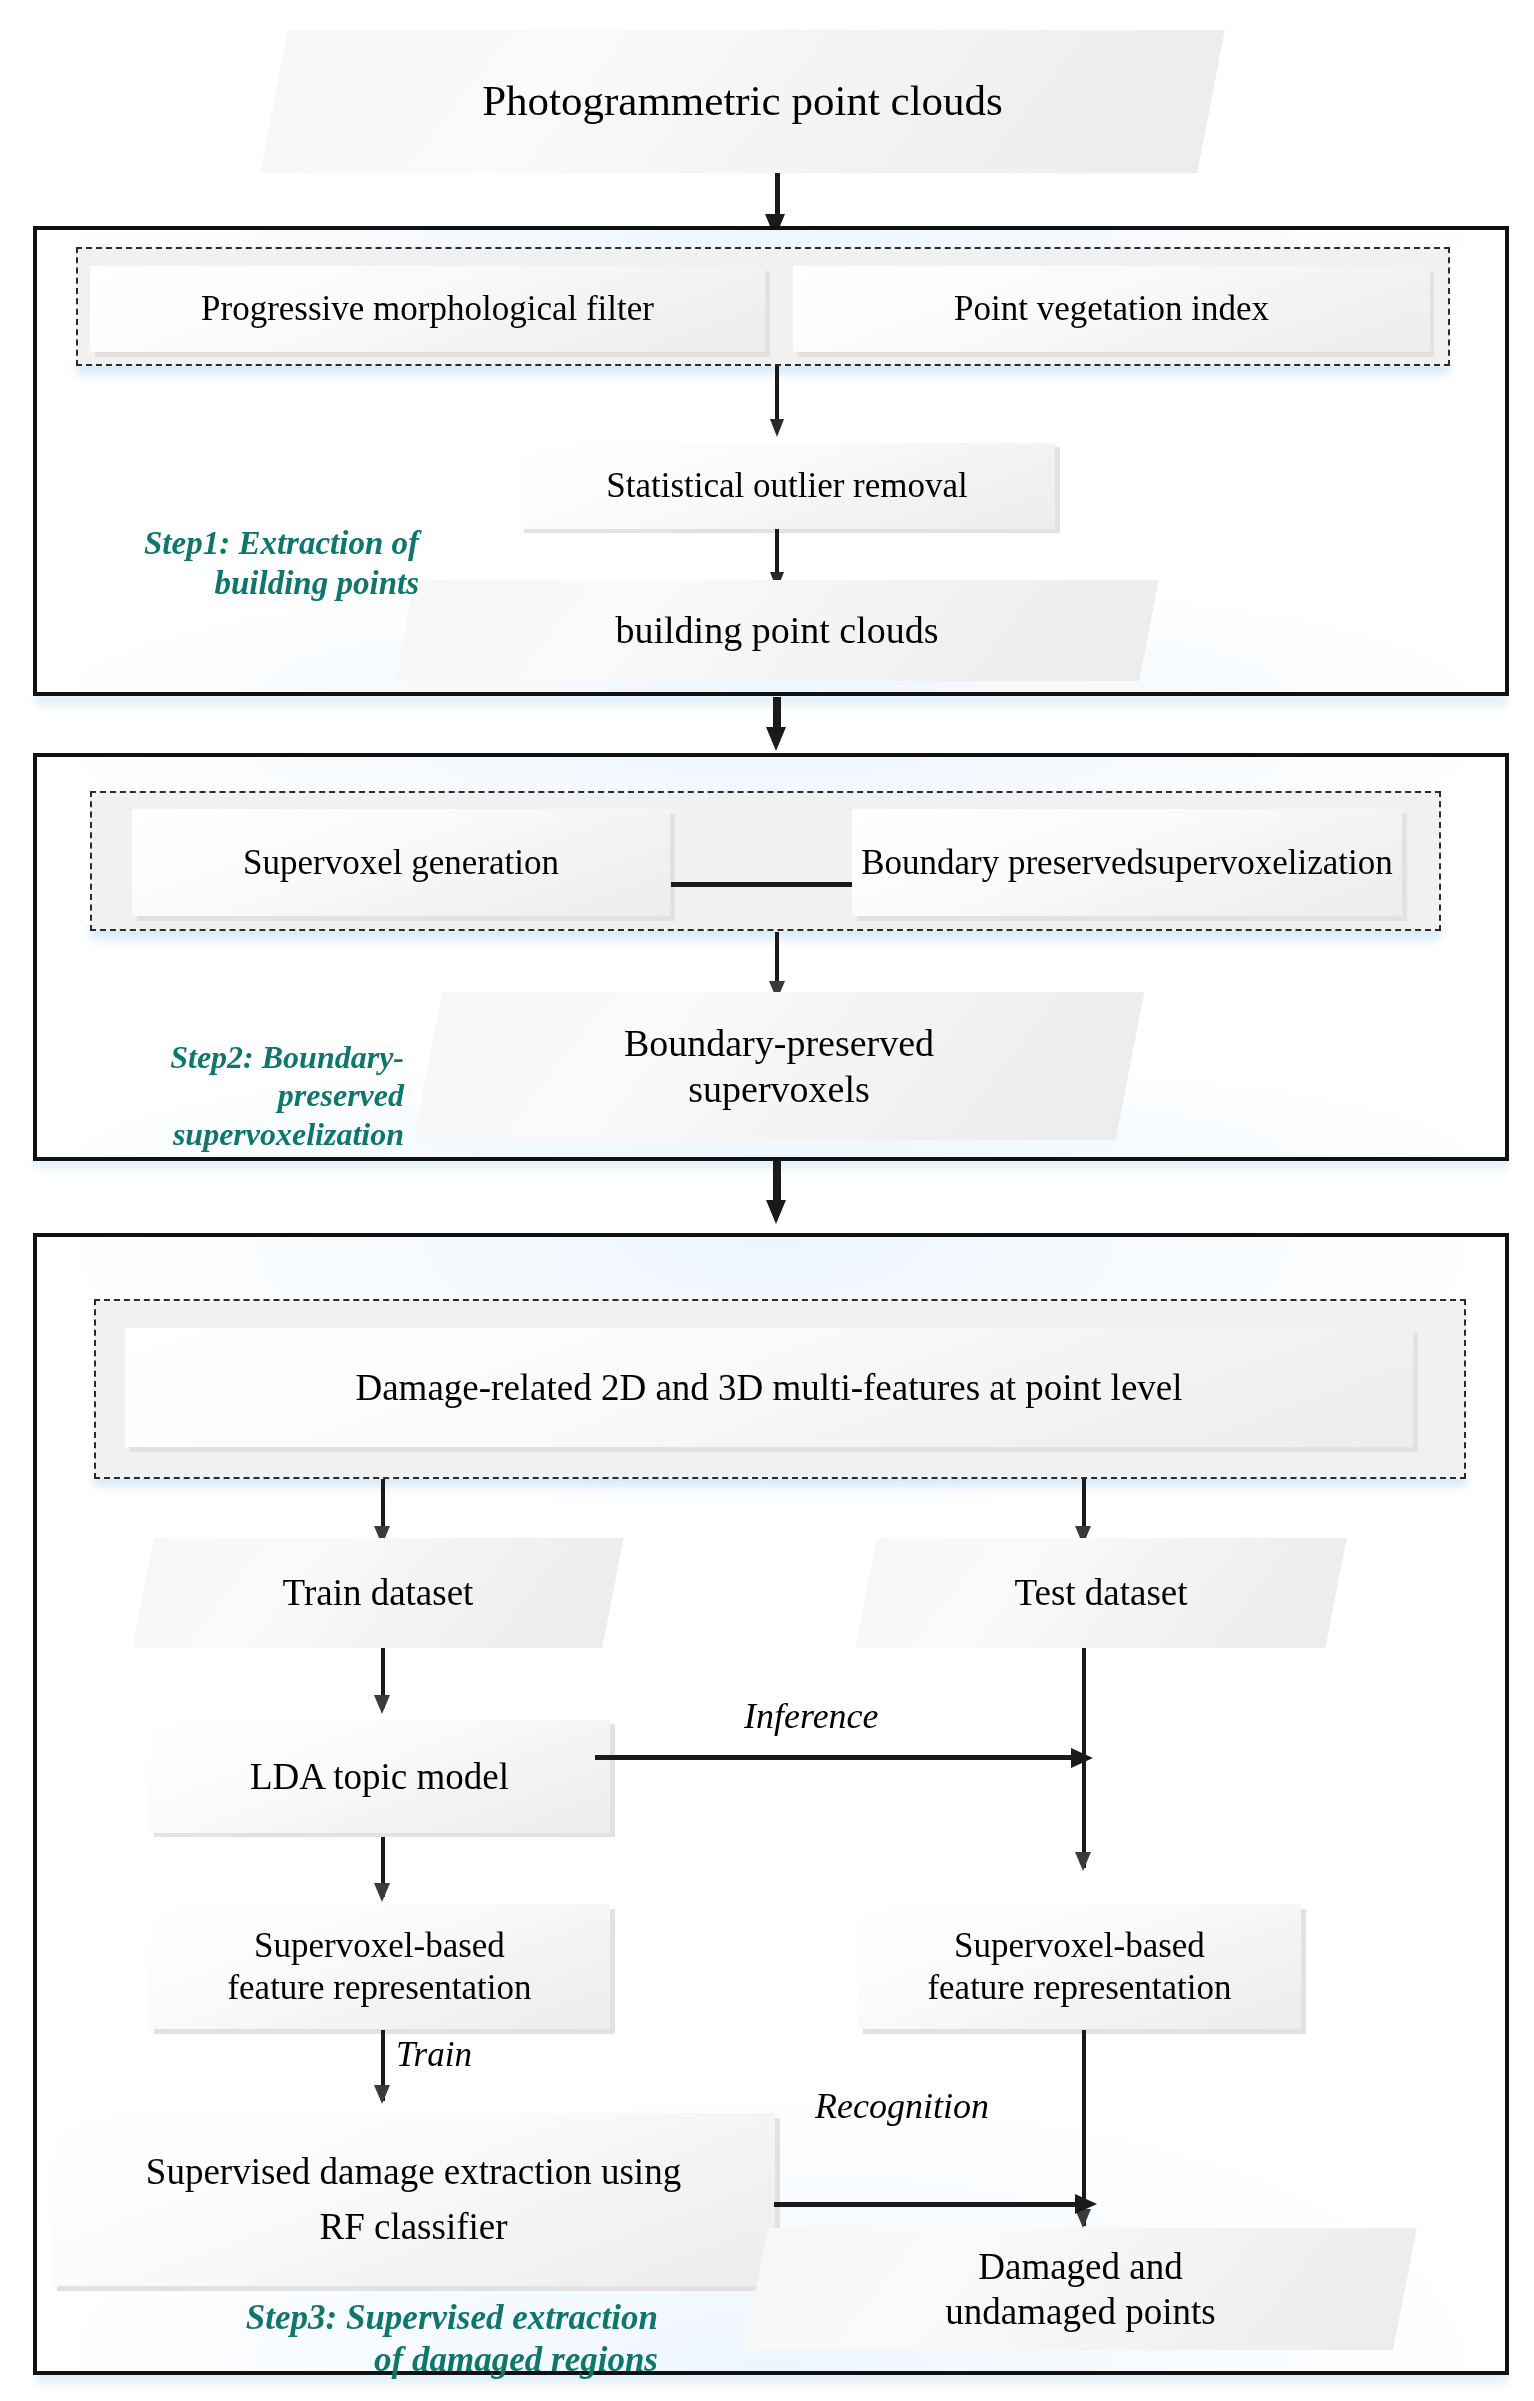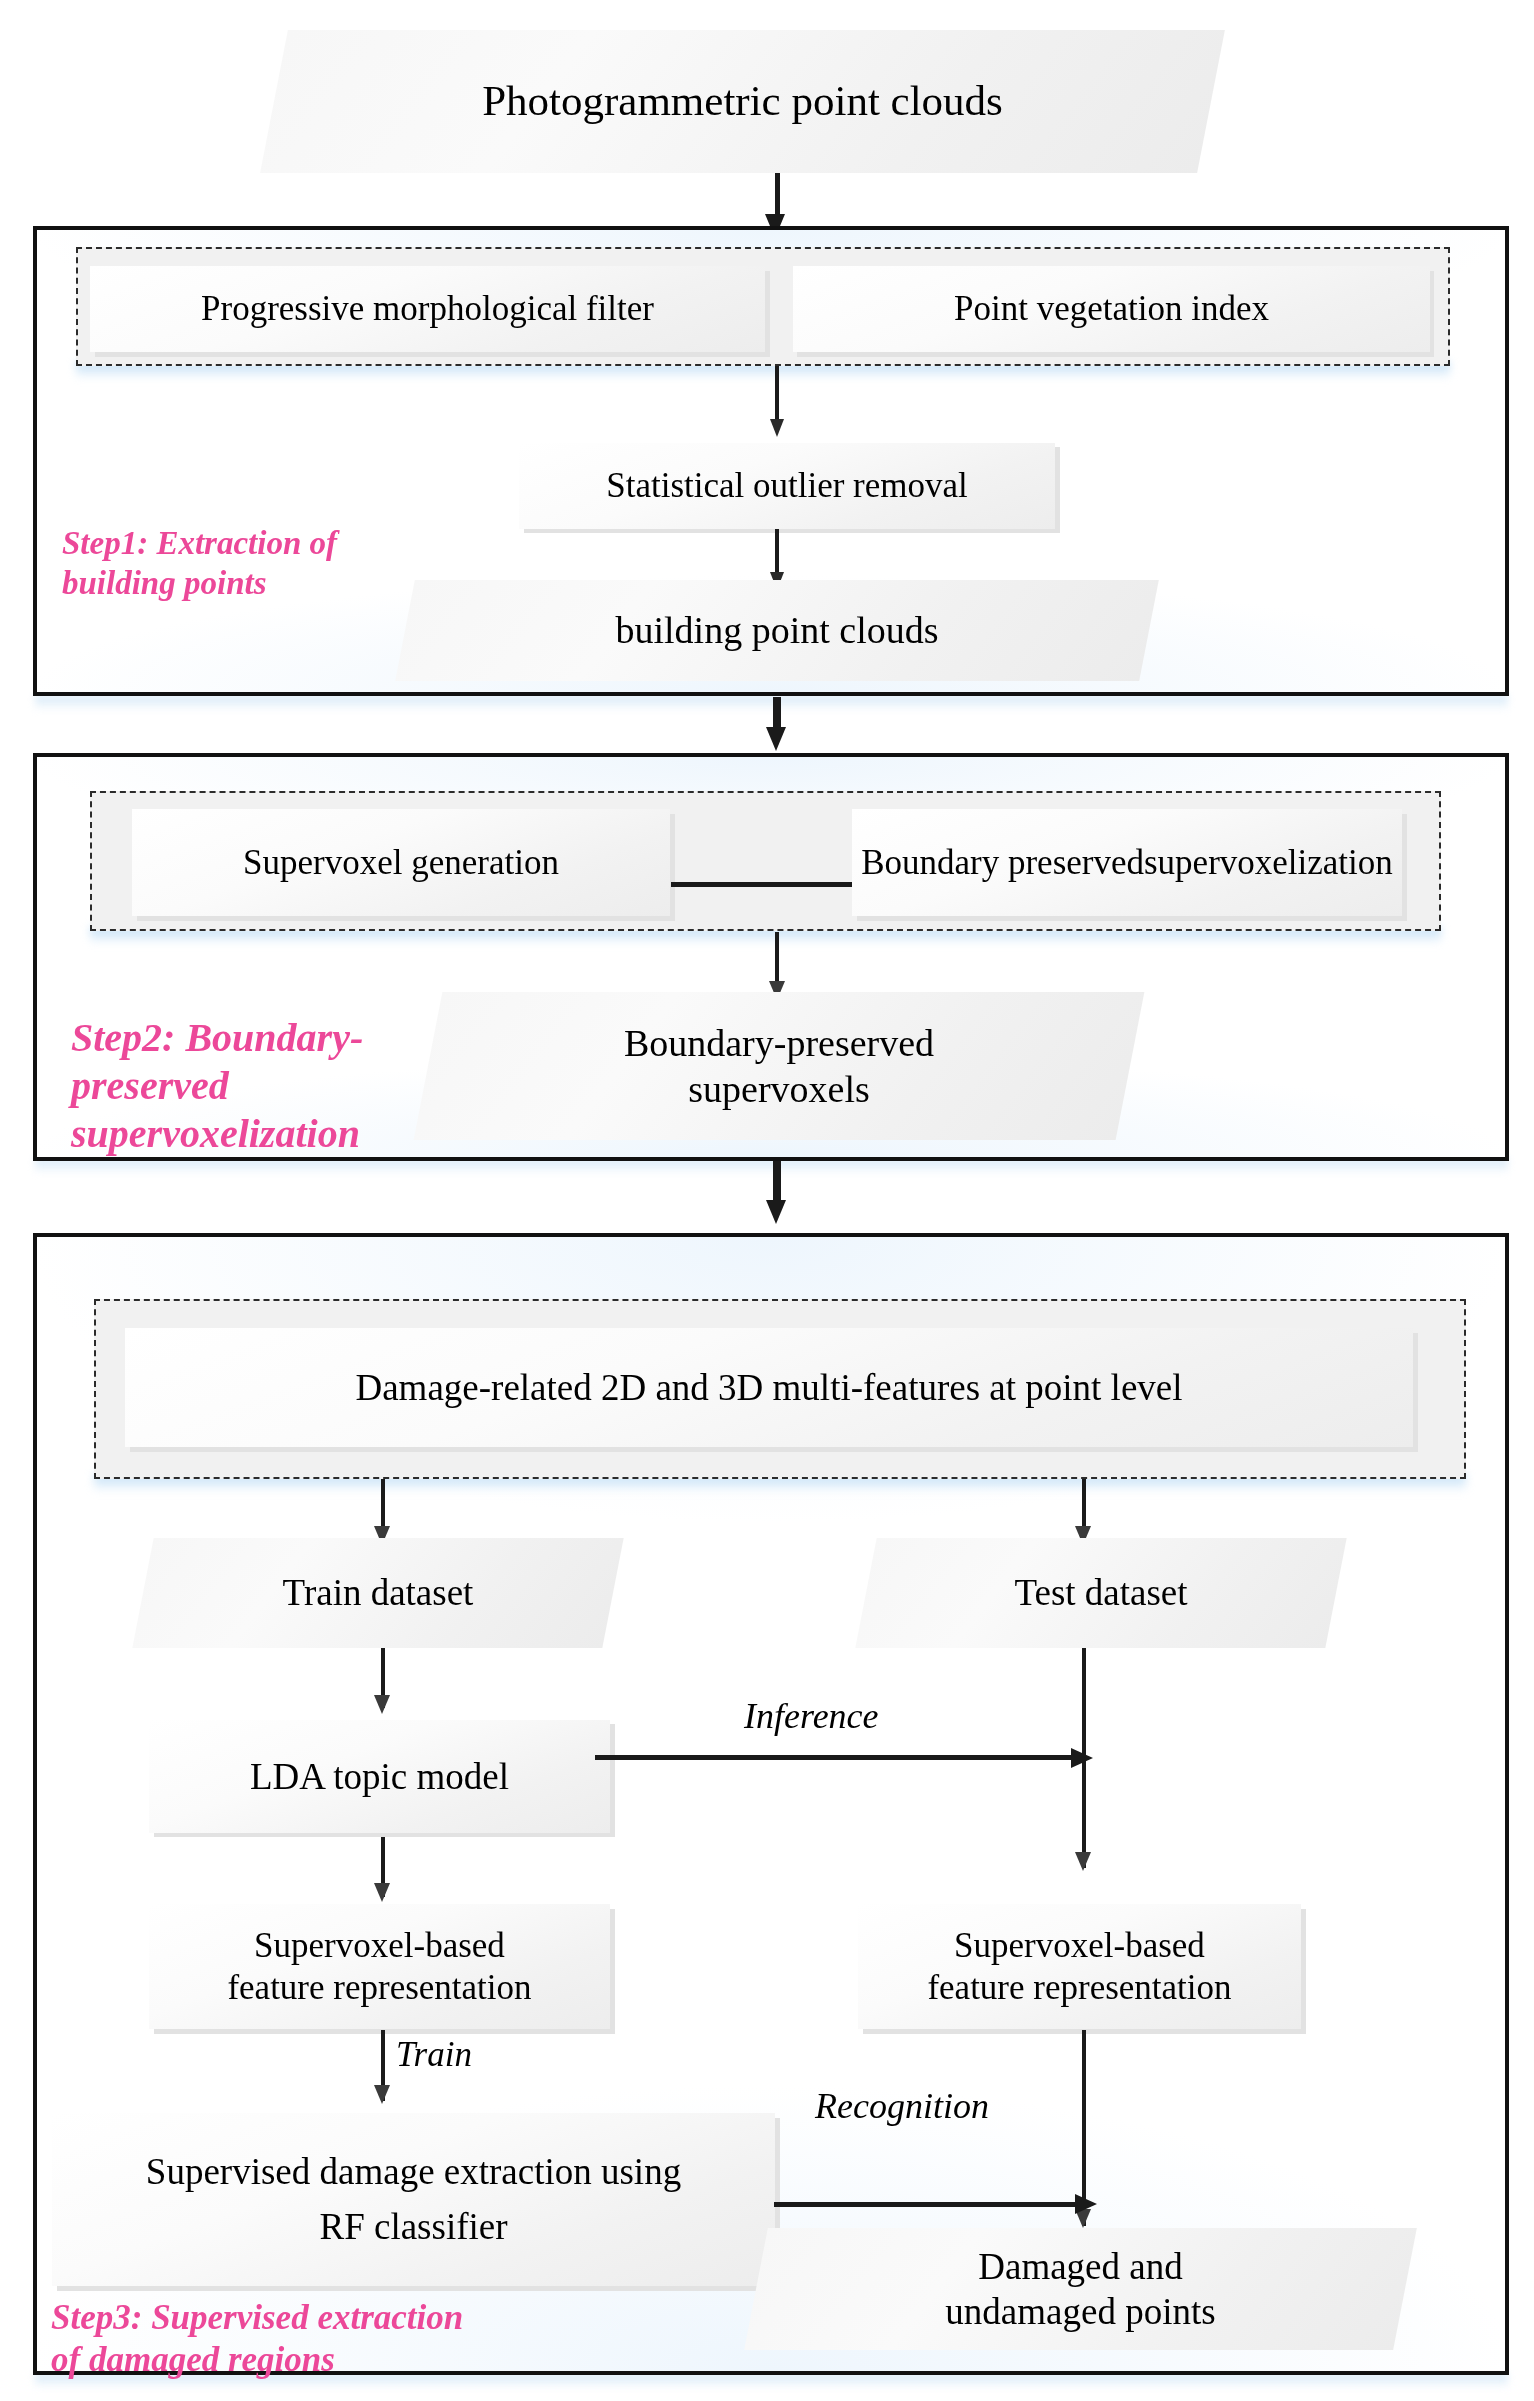--- a/index.html
+++ b/index.html
@@ -87,21 +87,21 @@
   .hhead{
     width:0;height:0;
     border-top:10px solid transparent;
     border-bottom:10px solid transparent;
     border-left:22.6px solid #1a1a1a;
   }
 
   
   .step-title{
     font-style:italic;font-weight:bold;
-    color:#ec4899;text-align:left;line-height:1.2;
+    color:#0f766e;text-align:right;line-height:1.2;
   }
   .edge-label{
     font-style:italic;color:#000;white-space:nowrap;
   }
   .flow-title{color:#000;}
 </style>
 </head>
 <body>
 
 <div id="canvas">
@@ -178,21 +178,21 @@
   <div class="abs vhead-sm" style="left:769px;top:981px;"></div>
 
   <div class="abs para-wrap" style="left:428px;top:992px;width:702px;height:148px;">
     <div class="abs para" style="left:0;top:0;width:702px;height:148px;"></div>
     <div class="abs para-label" style="left:0;top:0;width:702px;height:148px;font-size:38px;flex-direction:column;">
       <span>Boundary-preserved</span>
       <span>supervoxels</span>
     </div>
   </div>
 
-  <div class="abs step-title" style="left:71px;top:1014px;width:333px;font-size:40px;">
+  <div class="abs step-title" style="left:71px;top:1038px;width:333px;font-size:32px;">
     <div>Step2: Boundary-</div>
     <div>preserved</div>
     <div>supervoxelization</div>
   </div>
 
   <div class="abs vline" style="left:773px;top:1161px;width:8.3px;height:42px;"></div>
   <div class="abs vhead" style="left:766px;top:1200px;"></div>
 
   <div class="abs step-shadow" style="left:35px;top:2373px;width:1473px;height:15.5px;"></div>
   <div class="abs step-box" style="left:33px;top:1233px;width:1476px;height:1142px;"></div>

